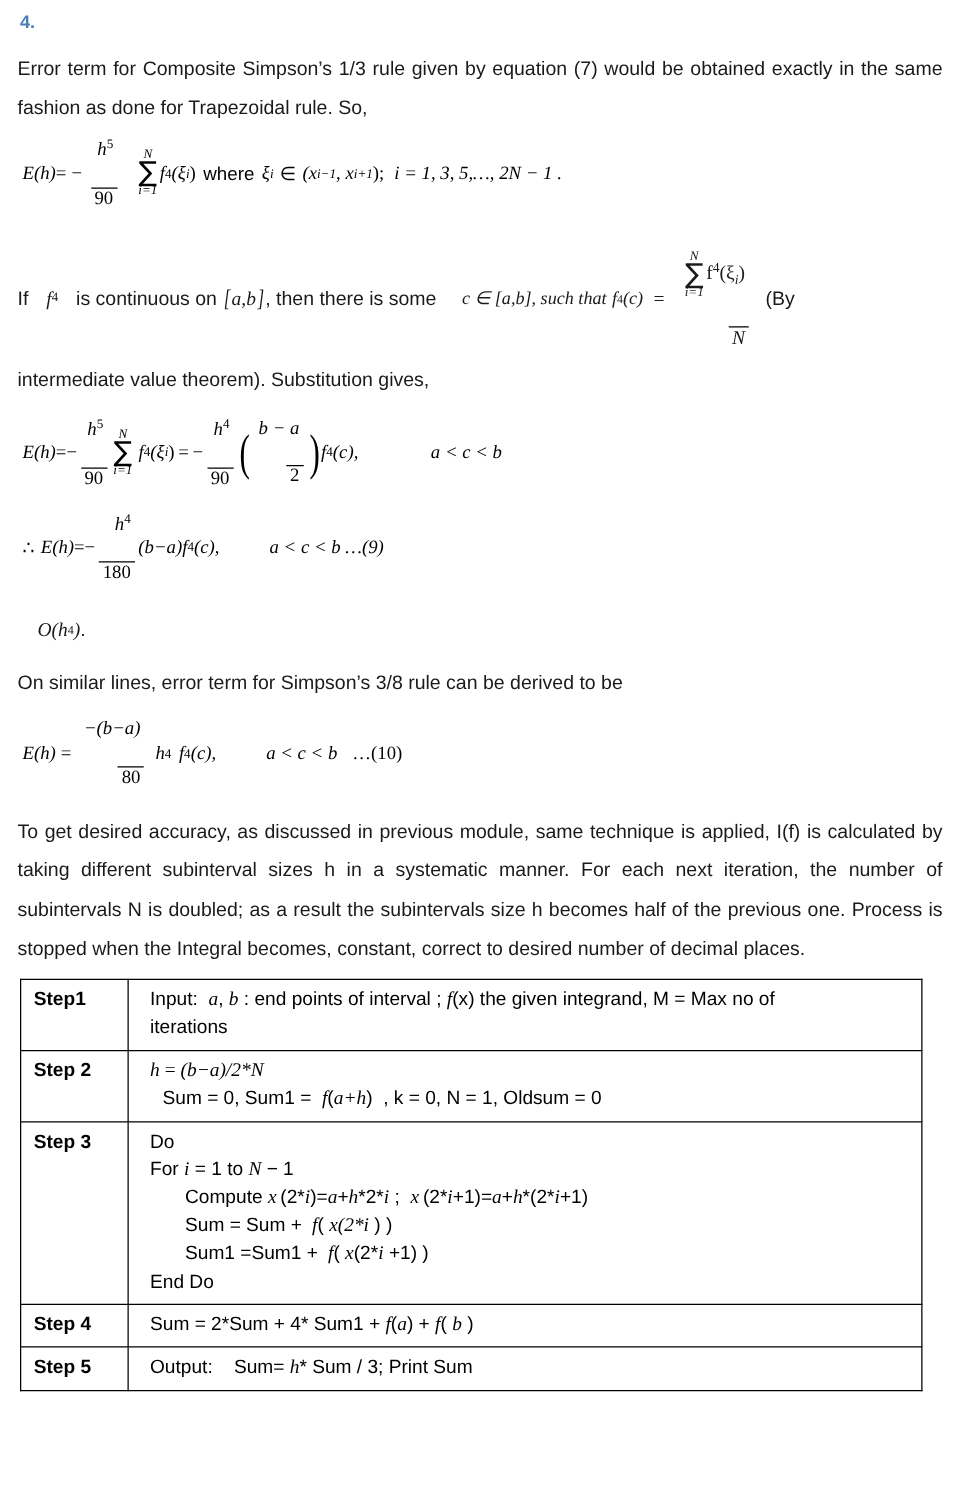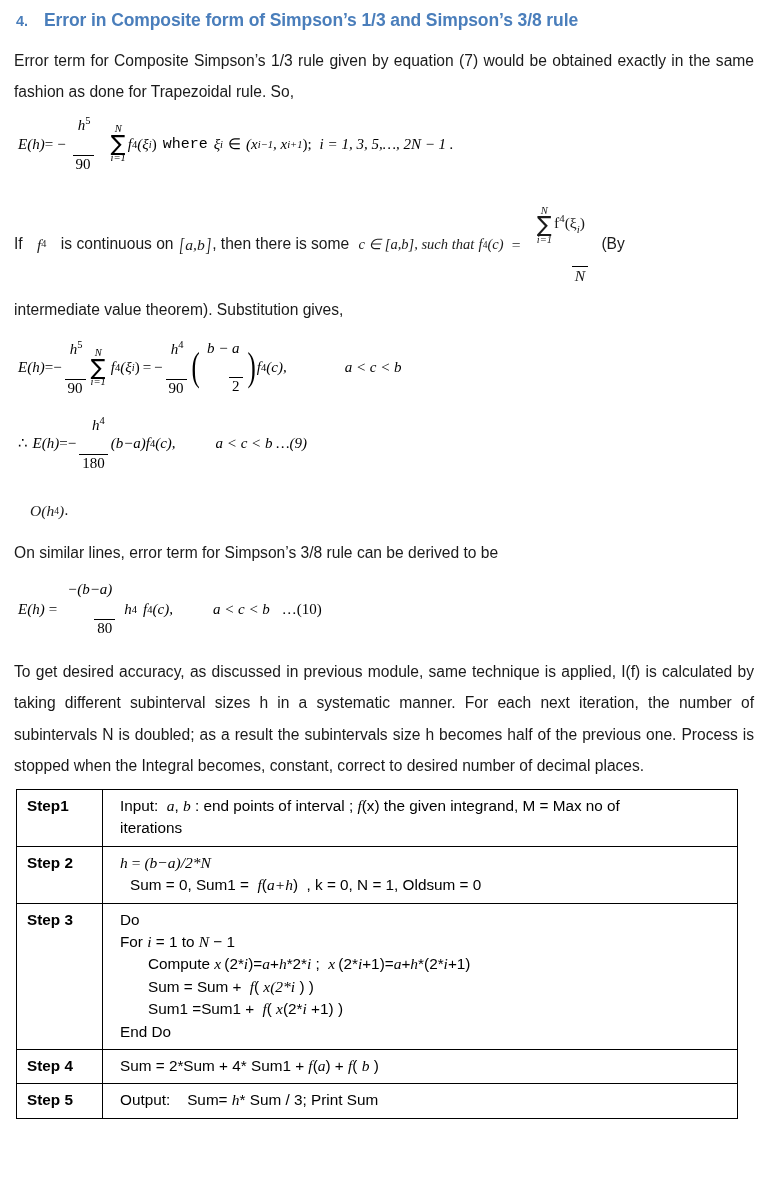--- a/index.html
+++ b/index.html
@@ -146,21 +146,20 @@
   .code-i { font-family: "Liberation Serif", serif; font-style: italic; font-size: 15.5px; }
   .ln { display: block; }
 </style>
 </head>
 <body>
 
 <div class="page">
 
   <div class="section-heading">
     <span class="num">4.</span>
-    <span>Error in Composite form of Simpson’s 1/3 and Simpson’s 3/8 rule</span>
   </div>
 
   <p class="body">Error term for Composite Simpson’s 1/3 rule given by equation (7) would be obtained exactly in the same fashion as done for Trapezoidal rule.  So,</p>
 
   <div class="math eq-row">
     <span class="it">E(h)</span>
     <span>=</span>
     <span style="margin:0 4px">−</span>
     <span class="frac">
       <span class="top"><span class="it">h</span><sup class="sn">5</sup></span>
@@ -170,40 +169,40 @@
     <span class="sum">
       <span class="lim">N</span>
       <span class="sig">∑</span>
       <span class="lim">i=1</span>
     </span>
     <span class="it">f</span>
       <sup class="sn">4</sup>
     <span class="it">(ξ</span>
       <sub class="s">i</sub>
       <span>)</span>
-    <span style="font-family:Liberation Mono, monospace;margin:0 6px">where</span>
+    <span style="font-family:Liberation Sans, sans-serif;margin:0 6px">where</span>
     <span class="it">ξ</span>
       <sub class="s">i</sub>
     <span style="margin:0 5px">∈</span>
     <span class="it">(x</span>
       <sub class="s">i−1</sub>
       <span class="it">, x</span>
       <sub class="s">i+1</sub>
       <span>);</span>
     <span style="margin-left:8px" class="it">i = 1, 3, 5,…, 2N − 1 .</span>
   </div>
 
   <div style="height:26px"></div>
 
   <p class="body nojust" style="margin-bottom:2px">
     <span>If</span>
     <span class="imath" style="margin:0 10px">f<sup class="sn" style="font-size:0.66em">4</sup></span>
     <span>is continuous on</span>
     <span class="imath"><span class="brk">[</span>a,b<span class="brk">]</span></span><span>, then there is some</span>
-    <span class="imath" style="margin-left:5px;font-size:14.5px">c ∈ [a,b], such that</span>
+    <span class="imath" style="margin-left:16px;font-size:14.5px">c ∈ [a,b], such that</span>
     <span class="imath" style="font-size:14.5px">f<sup class="sn" style="font-size:0.66em">4</sup>(c)</span>
     <span class="imath" style="margin:0 3px">=</span>
     <span class="imath">
       <span class="frac">
         <span class="top" style="font-style:normal">
           <span class="sum" style="transform:translateY(1px)">
             <span class="lim">N</span>
             <span class="sig">∑</span>
             <span class="lim">i=1</span>
           </span><span class="it">f</span><sup class="sn">4</sup><span class="it">(ξ</span><sub class="s">i</sub><span>)</span>

